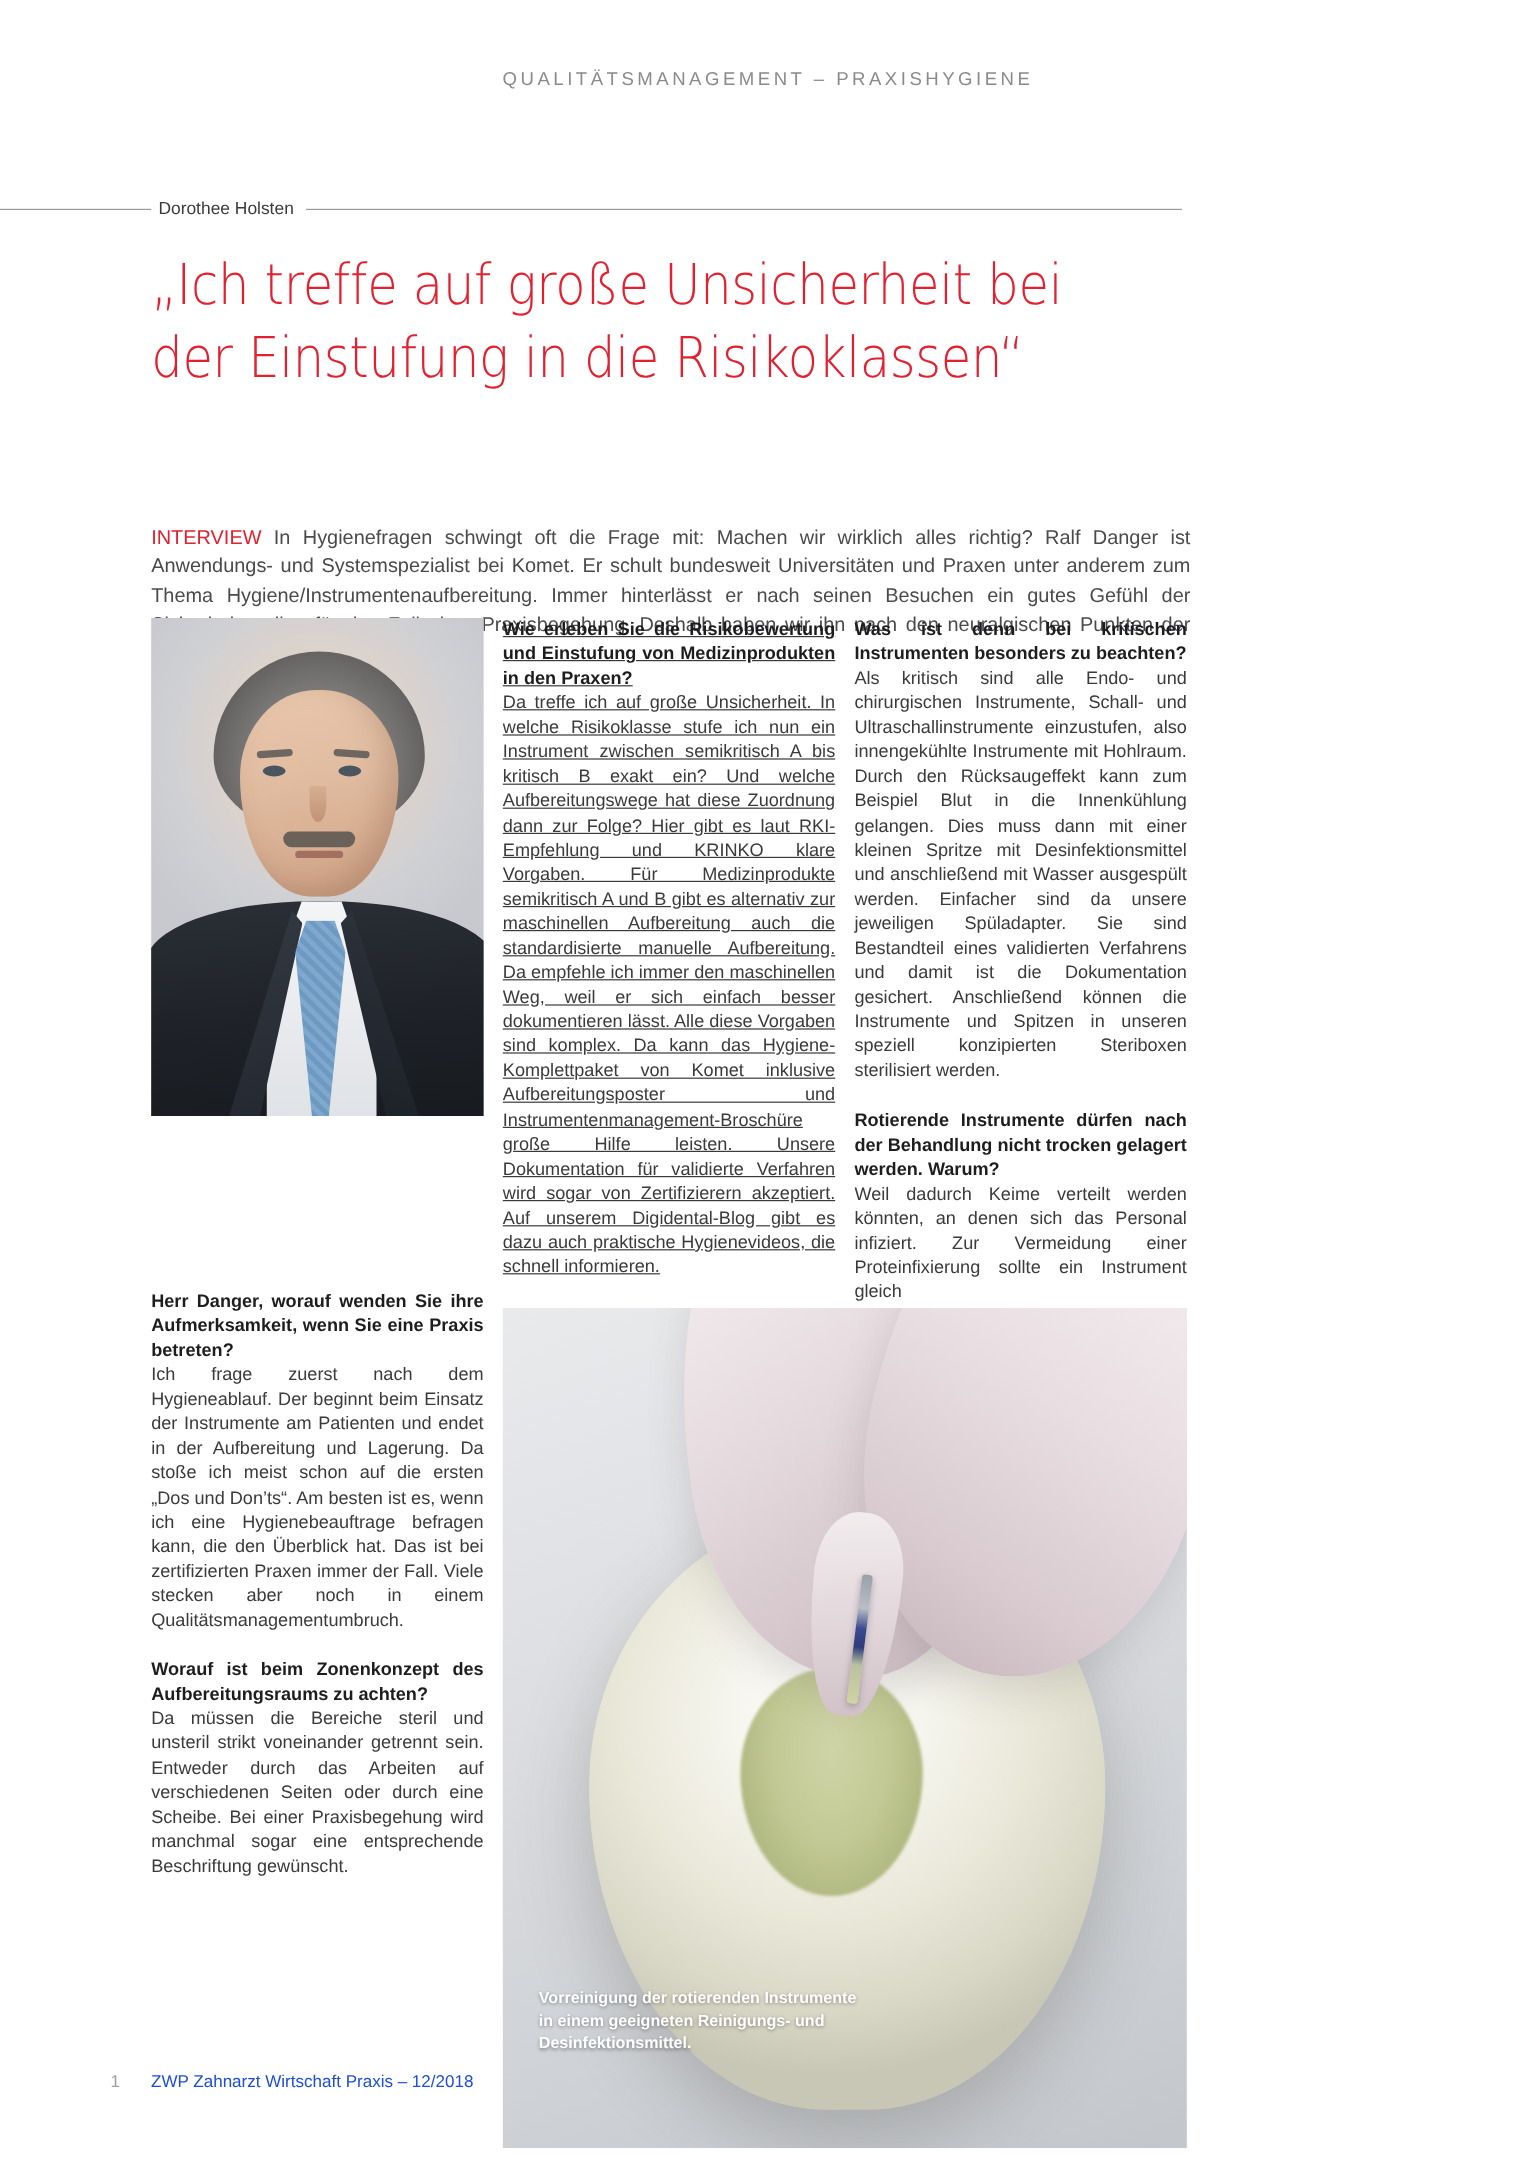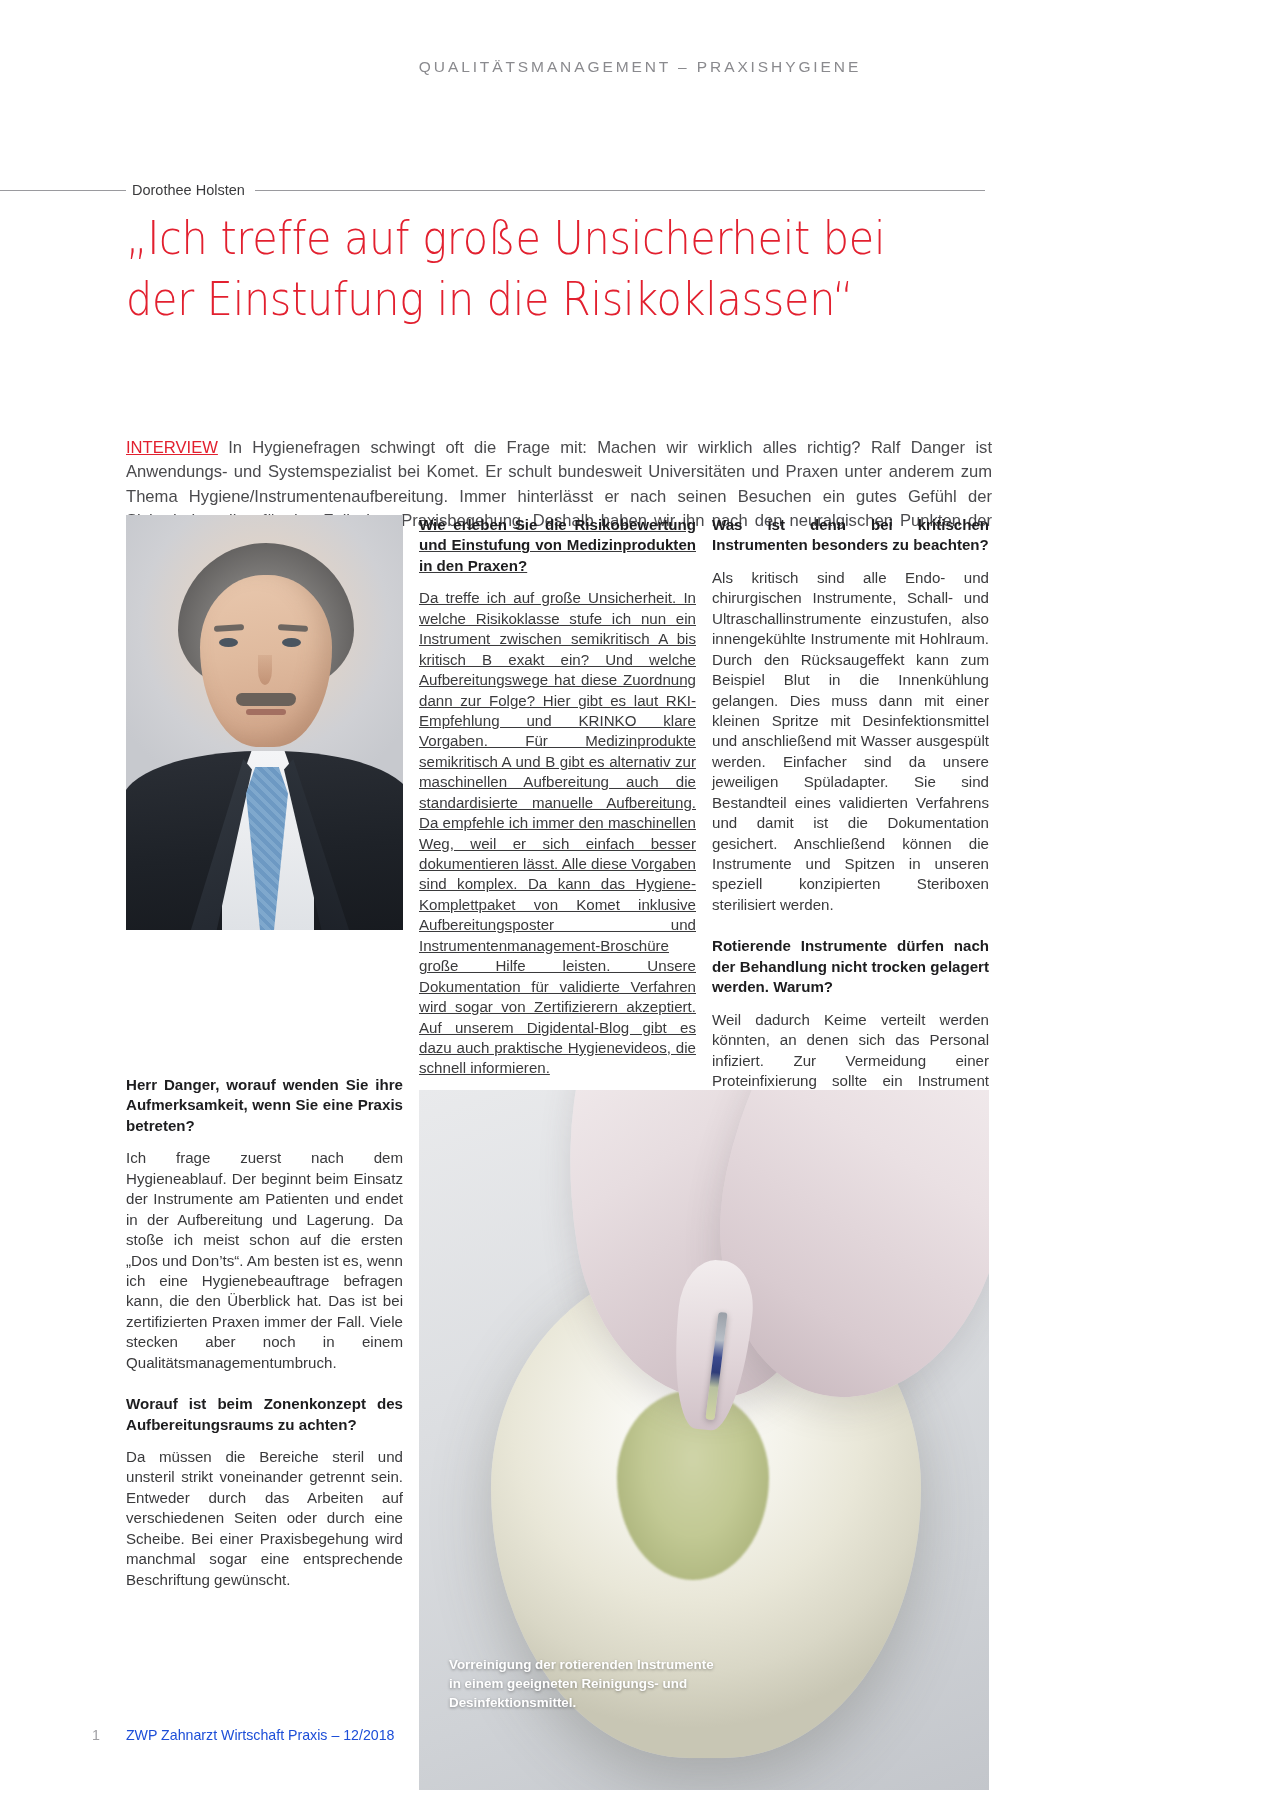--- a/index.html
+++ b/index.html
@@ -19,21 +19,21 @@
     text-align:center;
     font-size:15.5px;
     letter-spacing:2.9px;
     color:#8a8a8e;
     font-weight:400;
     text-transform:uppercase;
   }
 
   
   .author-rule{
-    position:absolute;top:183px;left:0;width:1280px;height:14px;
+    position:absolute;top:167px;left:0;width:1280px;height:14px;
     display:flex;align-items:center;
   }
   .author-rule .line{height:1px;background:#9a9a9e;flex:0 0 auto;}
   .author-rule .line-left{width:126px;}
   .author-rule .line-right{flex:1 1 auto;margin-right:295px;}
   .author-name{
     font-size:14.5px;color:#3a3a3c;
     padding:0 10px 0 6px;white-space:nowrap;
     line-height:1;
   }
@@ -54,31 +54,31 @@
   .headline .hl-line{display:block;white-space:nowrap;}
 
   
   .intro{
     position:absolute;top:436px;left:126px;width:866px;
     font-size:16.6px;line-height:1.47;
     color:#4a4a4d;
     text-align:justify;
     font-weight:400;
   }
-  .intro .kicker{color:#e2202f;font-weight:400;text-decoration:underline;}
+  .intro .kicker{color:#e2202f;font-weight:400;}
 
   
   .col{position:absolute;top:515px;width:277px;
        font-size:15.1px;line-height:1.355;text-align:justify;color:#3a3a3c;}
   .col-1{left:126px;}
   .col-2{left:419px;text-decoration:underline;}
   .col-3{left:712px;}
 
   .q{font-weight:700;color:#1d1d1f;display:block;}
-  .a{display:block;margin-top:12px;}
+  .a{display:block;}
   .blk{margin-bottom:21px;}
   .blk:last-child{margin-bottom:0;}
 
   
   .portrait{
     position:absolute;left:126px;top:515px;
     width:277px;height:415px;
     overflow:hidden;background:#d9dade;
   }
   .portrait .bg{position:absolute;inset:0;

